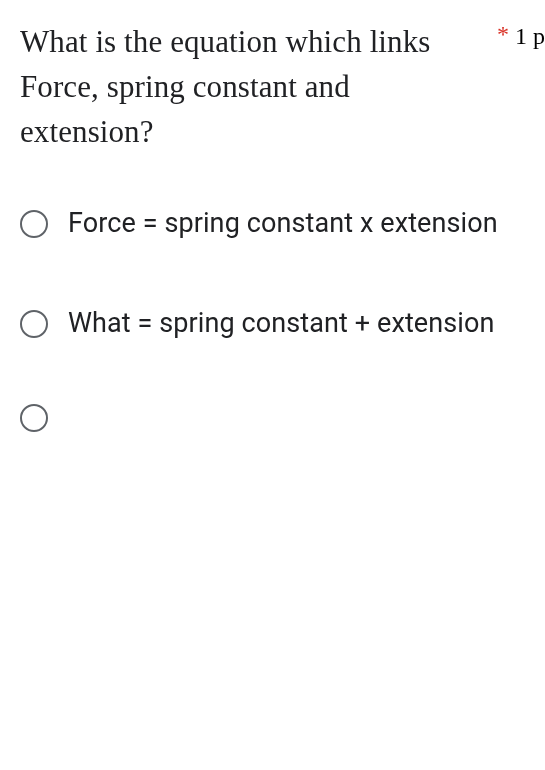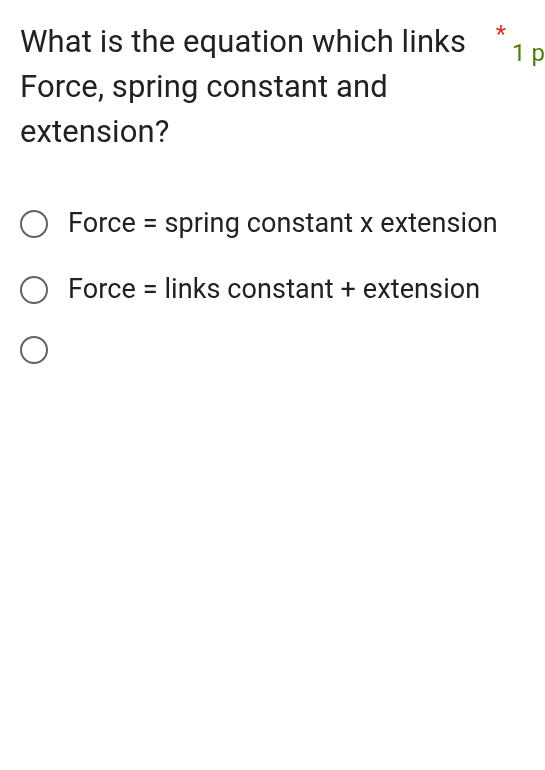--- a/index.html
+++ b/index.html
@@ -13,46 +13,46 @@
       width: 545px;
       height: 770px;
       overflow: hidden;
       padding: 20px 0 20px 20px;
       color: #202124;
     }
     .question-header {
       display: flex;
       align-items: flex-start;
       margin-bottom: 50px;
+      font-family: Liberation Serif, serif;
     }
     .question-text {
       font-size: 31px;
       line-height: 1.45;
       color: #202124;
       flex: 1;
       letter-spacing: 0.1px;
     }
     .required-star {
       color: #d93025;
       font-size: 24px;
       margin-left: 8px;
       margin-right: 6px;
       line-height: 1.2;
     }
     .points {
-      color: #4d7c0f;
+      color: #000000;
       font-size: 24px;
       white-space: nowrap;
       line-height: 1.4;
-      margin-top: 17px;
     }
     .options {
       display: flex;
       flex-direction: column;
-      gap: 28px;
+      gap: 62px;
     }
     .option {
       display: flex;
       align-items: center;
       gap: 20px;
       cursor: pointer;
     }
     .radio {
       width: 28px;
       height: 28px;
@@ -78,18 +78,18 @@
   <span class="points">1 p</span>
 </div>
 
 <div class="options">
   <label class="option">
     <span class="radio"></span>
     <span class="option-text">Force = spring constant x extension</span>
   </label>
   <label class="option">
     <span class="radio"></span>
-    <span class="option-text">Force = links constant + extension</span>
+    <span class="option-text">What = spring constant + extension</span>
   </label>
   <label class="option">
     <span class="radio"></span>
   </label>
 </div>
 
 </body></html>

